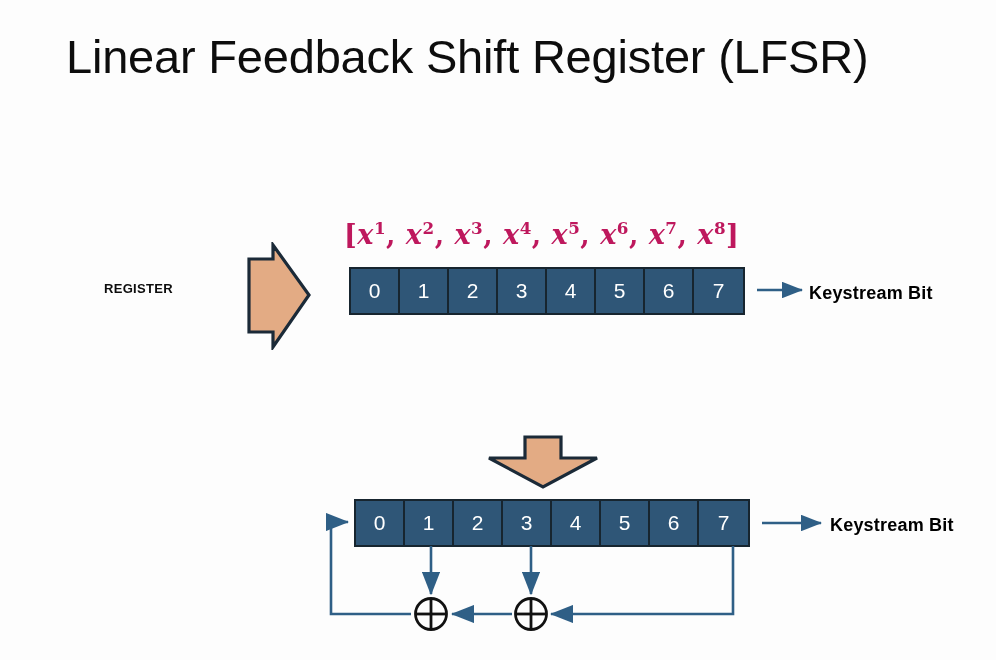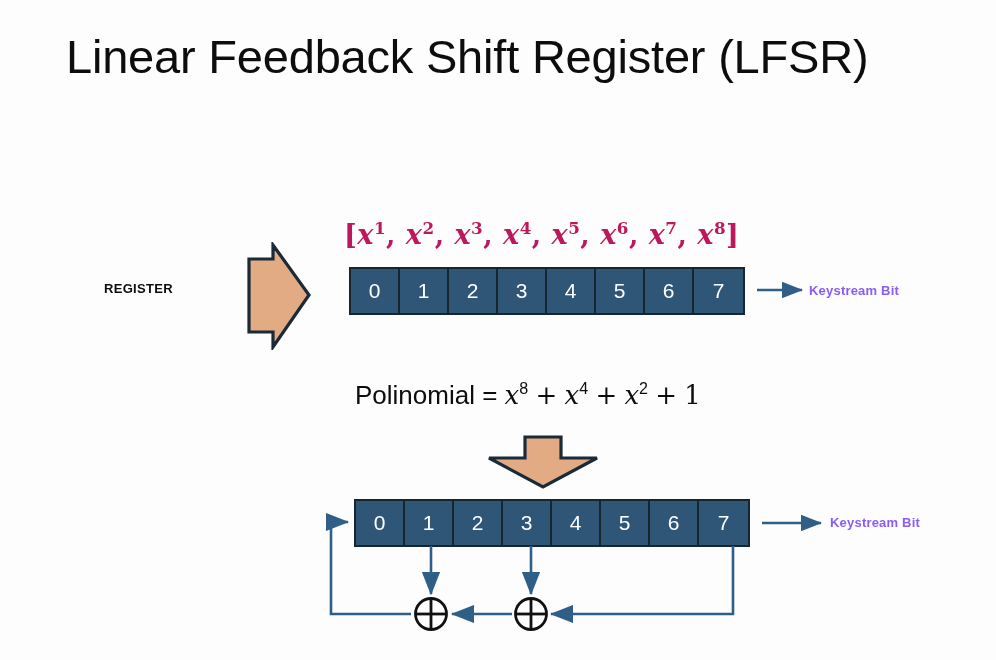--- a/index.html
+++ b/index.html
@@ -131,23 +131,23 @@
     top: 267px;
   }
   #register-row-bottom {
     left: 336px;
     top: 499px;
   }
 
   
   .keystream-label {
     position: absolute;
-    font-size: 13px;
-    font-weight: bold;
-    color: #8b5cf6;
+    font-size: 18px;
+    font-weight: bold;
+    color: #000000;
     white-space: nowrap;
     letter-spacing: 0.2px;
   }
   #keystream-label-top {
     left: 791px;
     top: 283px;
   }
   #keystream-label-bottom {
     left: 812px;
     top: 515px;
@@ -192,31 +192,20 @@
     <div class="register-cell">2</div>
     <div class="register-cell">3</div>
     <div class="register-cell">4</div>
     <div class="register-cell">5</div>
     <div class="register-cell">6</div>
     <div class="register-cell">7</div>
   </div>
 
   <div class="keystream-label" id="keystream-label-top">Keystream Bit</div>
 
-  <div class="polynomial">
-    <span class="plain">Polinomial</span>
-    <span class="plain">=</span>
-    <span class="var">x</span><sup>8</sup>
-    <span class="math">+</span>
-    <span class="var">x</span><sup>4</sup>
-    <span class="math">+</span>
-    <span class="var">x</span><sup>2</sup>
-    <span class="math">+</span>
-    <span class="math">1</span>
-  </div>
 
   <svg class="block-arrow" style="left:466px; top:433px;" width="118" height="58" viewBox="0 0 118 58">
     <polygon points="41,4 77,4 77,25 113,25 59,54 5,25 41,25" fill="#e3ab84" stroke="#1b2a38" stroke-width="3.2" stroke-linejoin="miter"></polygon>
   </svg>
 
   <div class="register-row" id="register-row-bottom">
     <div class="register-cell">0</div>
     <div class="register-cell">1</div>
     <div class="register-cell">2</div>
     <div class="register-cell">3</div>

